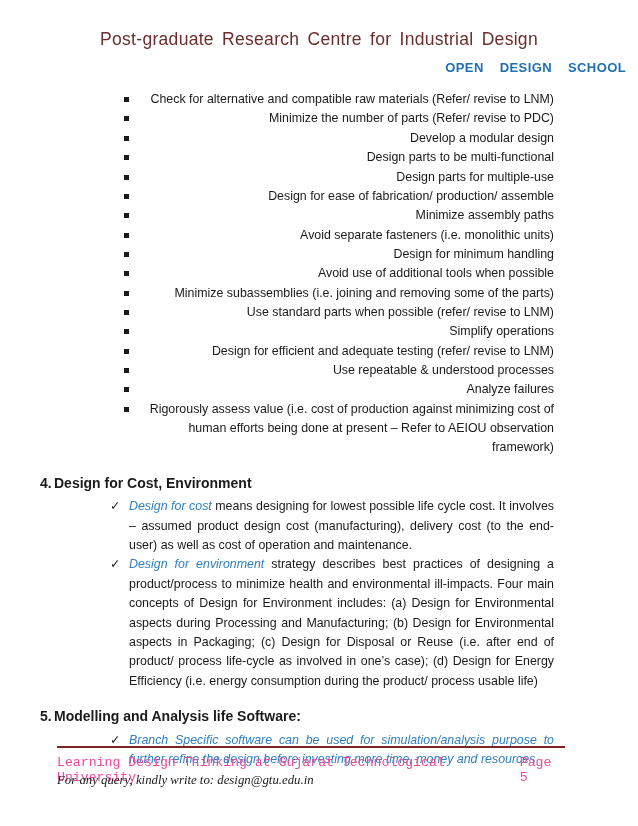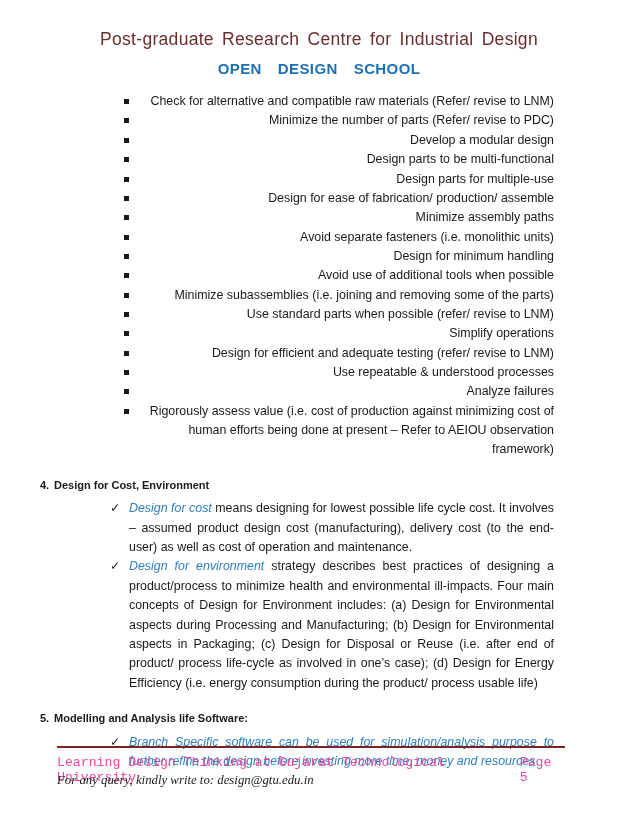--- a/index.html
+++ b/index.html
@@ -32,25 +32,26 @@
     color: #6B2D2D;
     font-size: 17.5px;
     letter-spacing: 0.3px;
     word-spacing: 3px;
     line-height: 1.15;
     font-weight: 400;
     white-space: nowrap;
   }
   .header-subtitle {
     color: #1F6FB5;
-    font-size: 15px;
+    font-size: 13px;
     font-weight: bold;
     letter-spacing: 0.4px;
     margin-top: 11px;
     white-space: nowrap;
+    text-align: right;
   }
   .header-subtitle span.gap { display:inline-block; width: 16px; }
 
   
   .content {
     margin-top: 15px;
     padding-left: 28px;
     padding-right: 72px;
   }
 
@@ -76,21 +77,21 @@
     width: 5px;
     height: 5px;
     background: #1a1a1a;
   }
 
   
   .num-section {
     margin-top: 16px;
   }
   .num-heading {
-    font-size: 11px;
+    font-size: 14px;
     font-weight: bold;
     line-height: 19.5px;
     padding-left: 0px;
     position: relative;
     text-indent: 0;
   }
   .num-heading .num {
     display: inline-block;
     width: 14px;
   }

